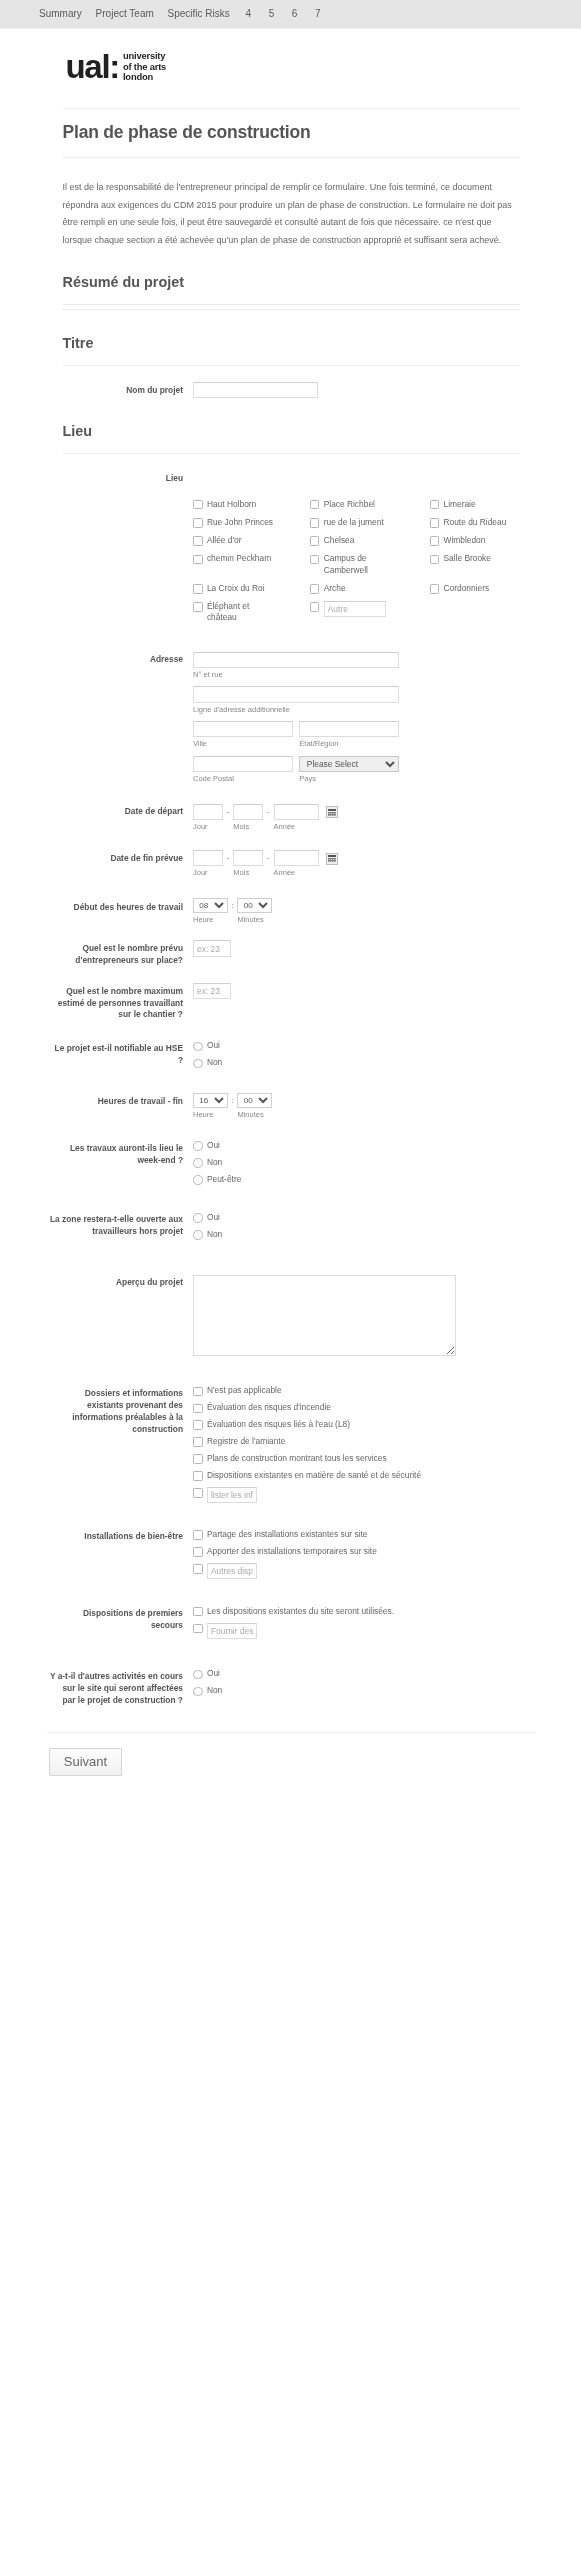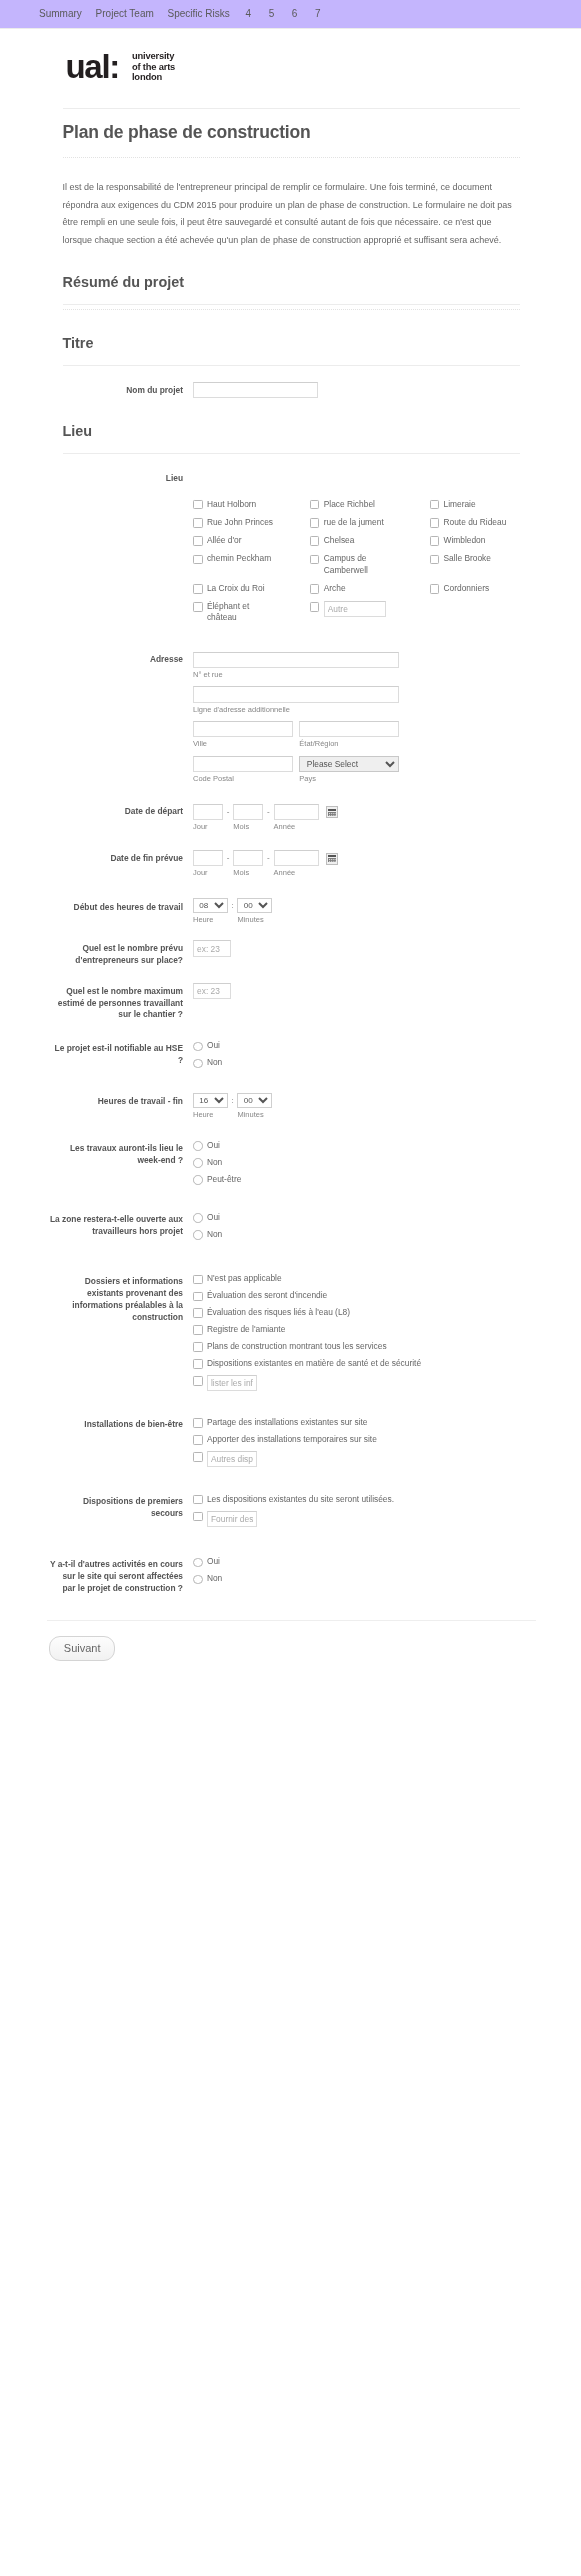--- a/index.html
+++ b/index.html
@@ -15,21 +15,21 @@
   .page {
     width: 582px;
     min-height: 2576px;
     background: #fff;
     box-sizing: border-box;
     position: relative;
   }
   
   .topnav {
     height: 27.5px;
-    background: #c4b5fd;
+    background: #e5e5e5;
     border-bottom: 0.6px solid #ececec;
     display: flex;
     align-items: center;
     padding-left: 39px;
     gap: 13.8px;
     font-size: 10px;
     color: #5a5a5a;
   }
   .topnav .navitem { cursor: pointer; white-space: nowrap; }
   .topnav .navnum { padding: 0 1.9px; }
@@ -40,21 +40,21 @@
     width: 519px;
     padding: 0 0 25px 0;
     box-sizing: border-box;
   }
   .logo-wrap {
     padding: 22.5px 0 11.3px 34px;
   }
   .logo {
     display: flex;
     align-items: center;
-    gap: 13px;
+    gap: 4px;
   }
   .logo-ual {
     font-family: "Liberation Sans", sans-serif;
     font-weight: bold;
     font-size: 33px;
     line-height: 0.85;
     letter-spacing: -1.3px;
     color: #231f20;
   }
   .logo-sub {
@@ -276,24 +276,24 @@
     font-weight: bold;
     font-size: 8.1px;
     letter-spacing: 0.3px;
     padding: 5.6px 11.3px;
     cursor: pointer;
   }
   .btn-next {
     margin: 0 0 0 17.5px;
     background: linear-gradient(#fdfdfd,#f1f1f1);
     border: 0.6px solid #d4d4d4;
-    border-radius: 11px;
+    border-radius: 1px;
     color: #666;
     font-family: "Liberation Sans", sans-serif;
-    font-size: 11px;
+    font-size: 13px;
     padding: 5.6px 13.8px;
     cursor: pointer;
   }
   .bottom-rule {
     border: 0; border-top: 0.6px solid #eee;
     margin: 25px 15px 15px 15px;
   }
 </style>
 </head>
 <body>
@@ -622,34 +622,40 @@
             <span>Oui</span>
           </div>
         <div class="opt">
             <span class="rd"></span>
             <span>Non</span>
           </div>
       </div>
     </div>
 
     
+    <div class="row" style="margin-top:29px">
+      <div class="lbl">Aperçu du projet</div>
+      <div class="ctl">
+        <textarea class="ta" style=""></textarea>
+      </div>
+    </div>
 
     
 
     
     <div class="row" style="margin-top:27.5px">
       <div class="lbl">Dossiers et informations existants provenant des informations préalables à la construction</div>
       <div class="ctl">
         <div class="opt">
             <span class="cb"></span>
             <span>N'est pas applicable</span>
           </div>
         <div class="opt">
             <span class="cb"></span>
-            <span>Évaluation des seront d'incendie</span>
+            <span>Évaluation des risques d'incendie</span>
           </div>
         <div class="opt">
             <span class="cb"></span>
             <span>Évaluation des risques liés à l'eau (L8)</span>
           </div>
         <div class="opt">
             <span class="cb"></span>
             <span>Registre de l'amiante</span>
           </div>
         <div class="opt">

